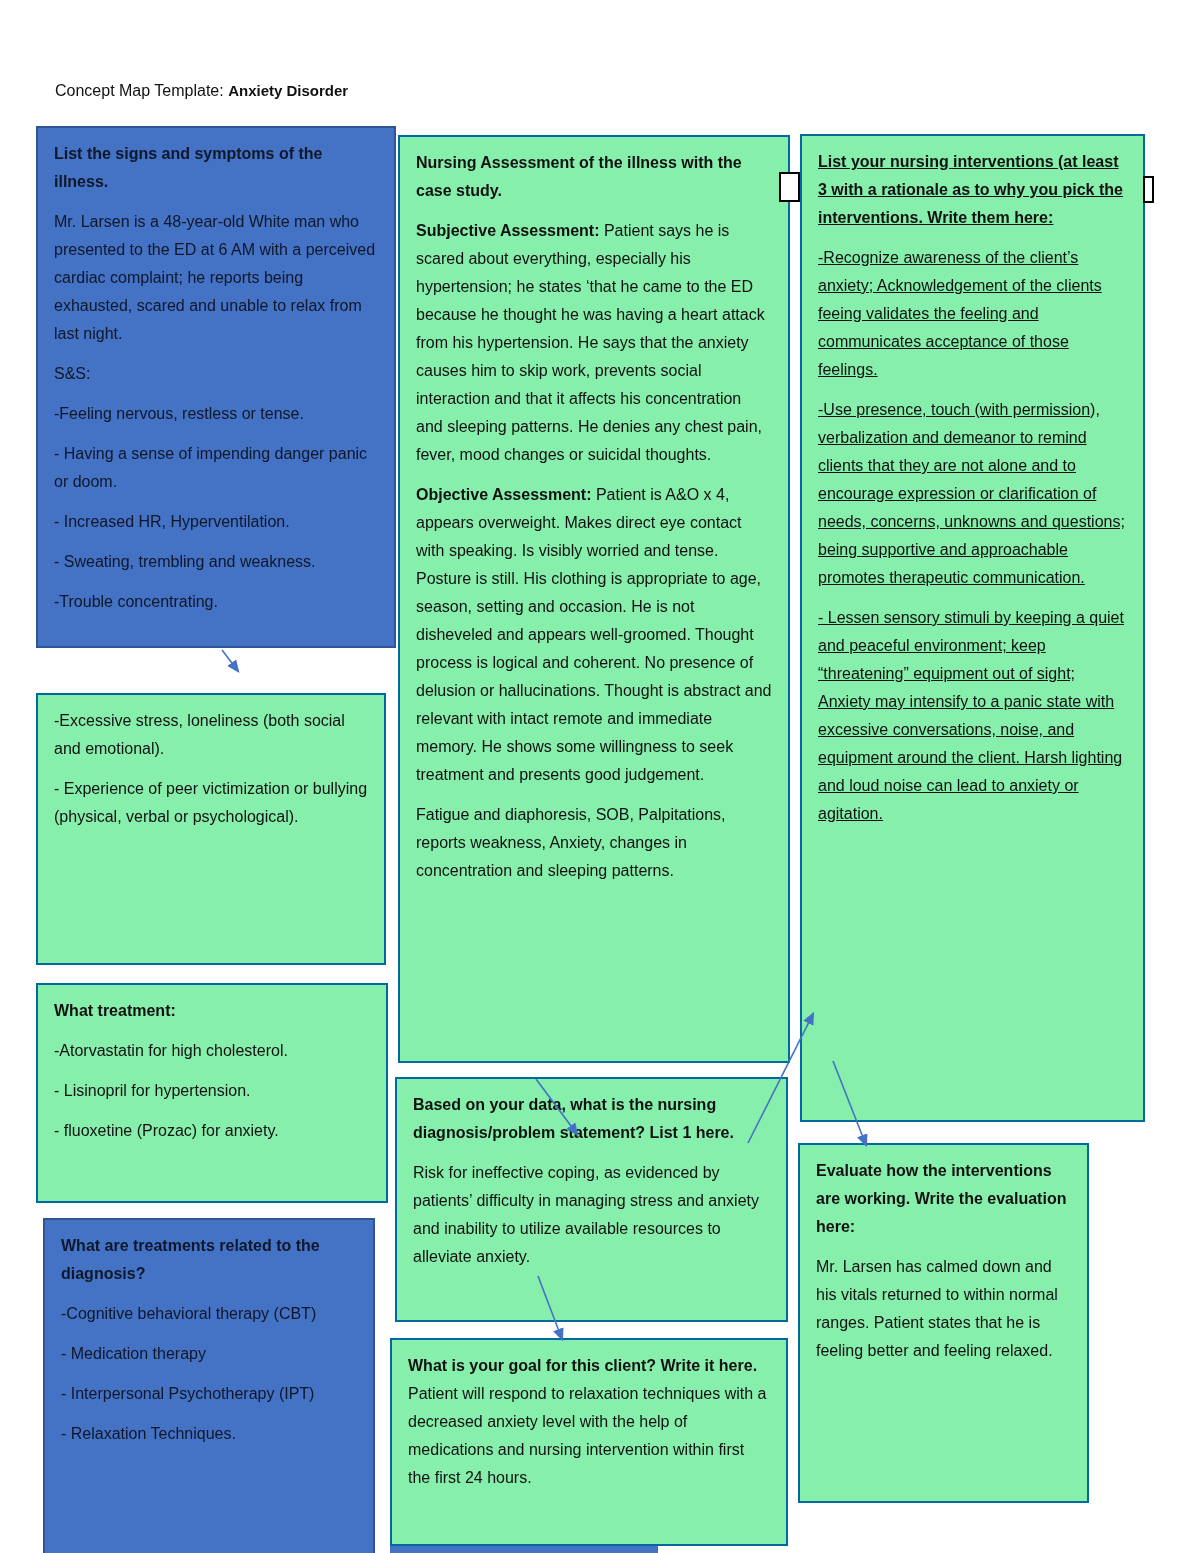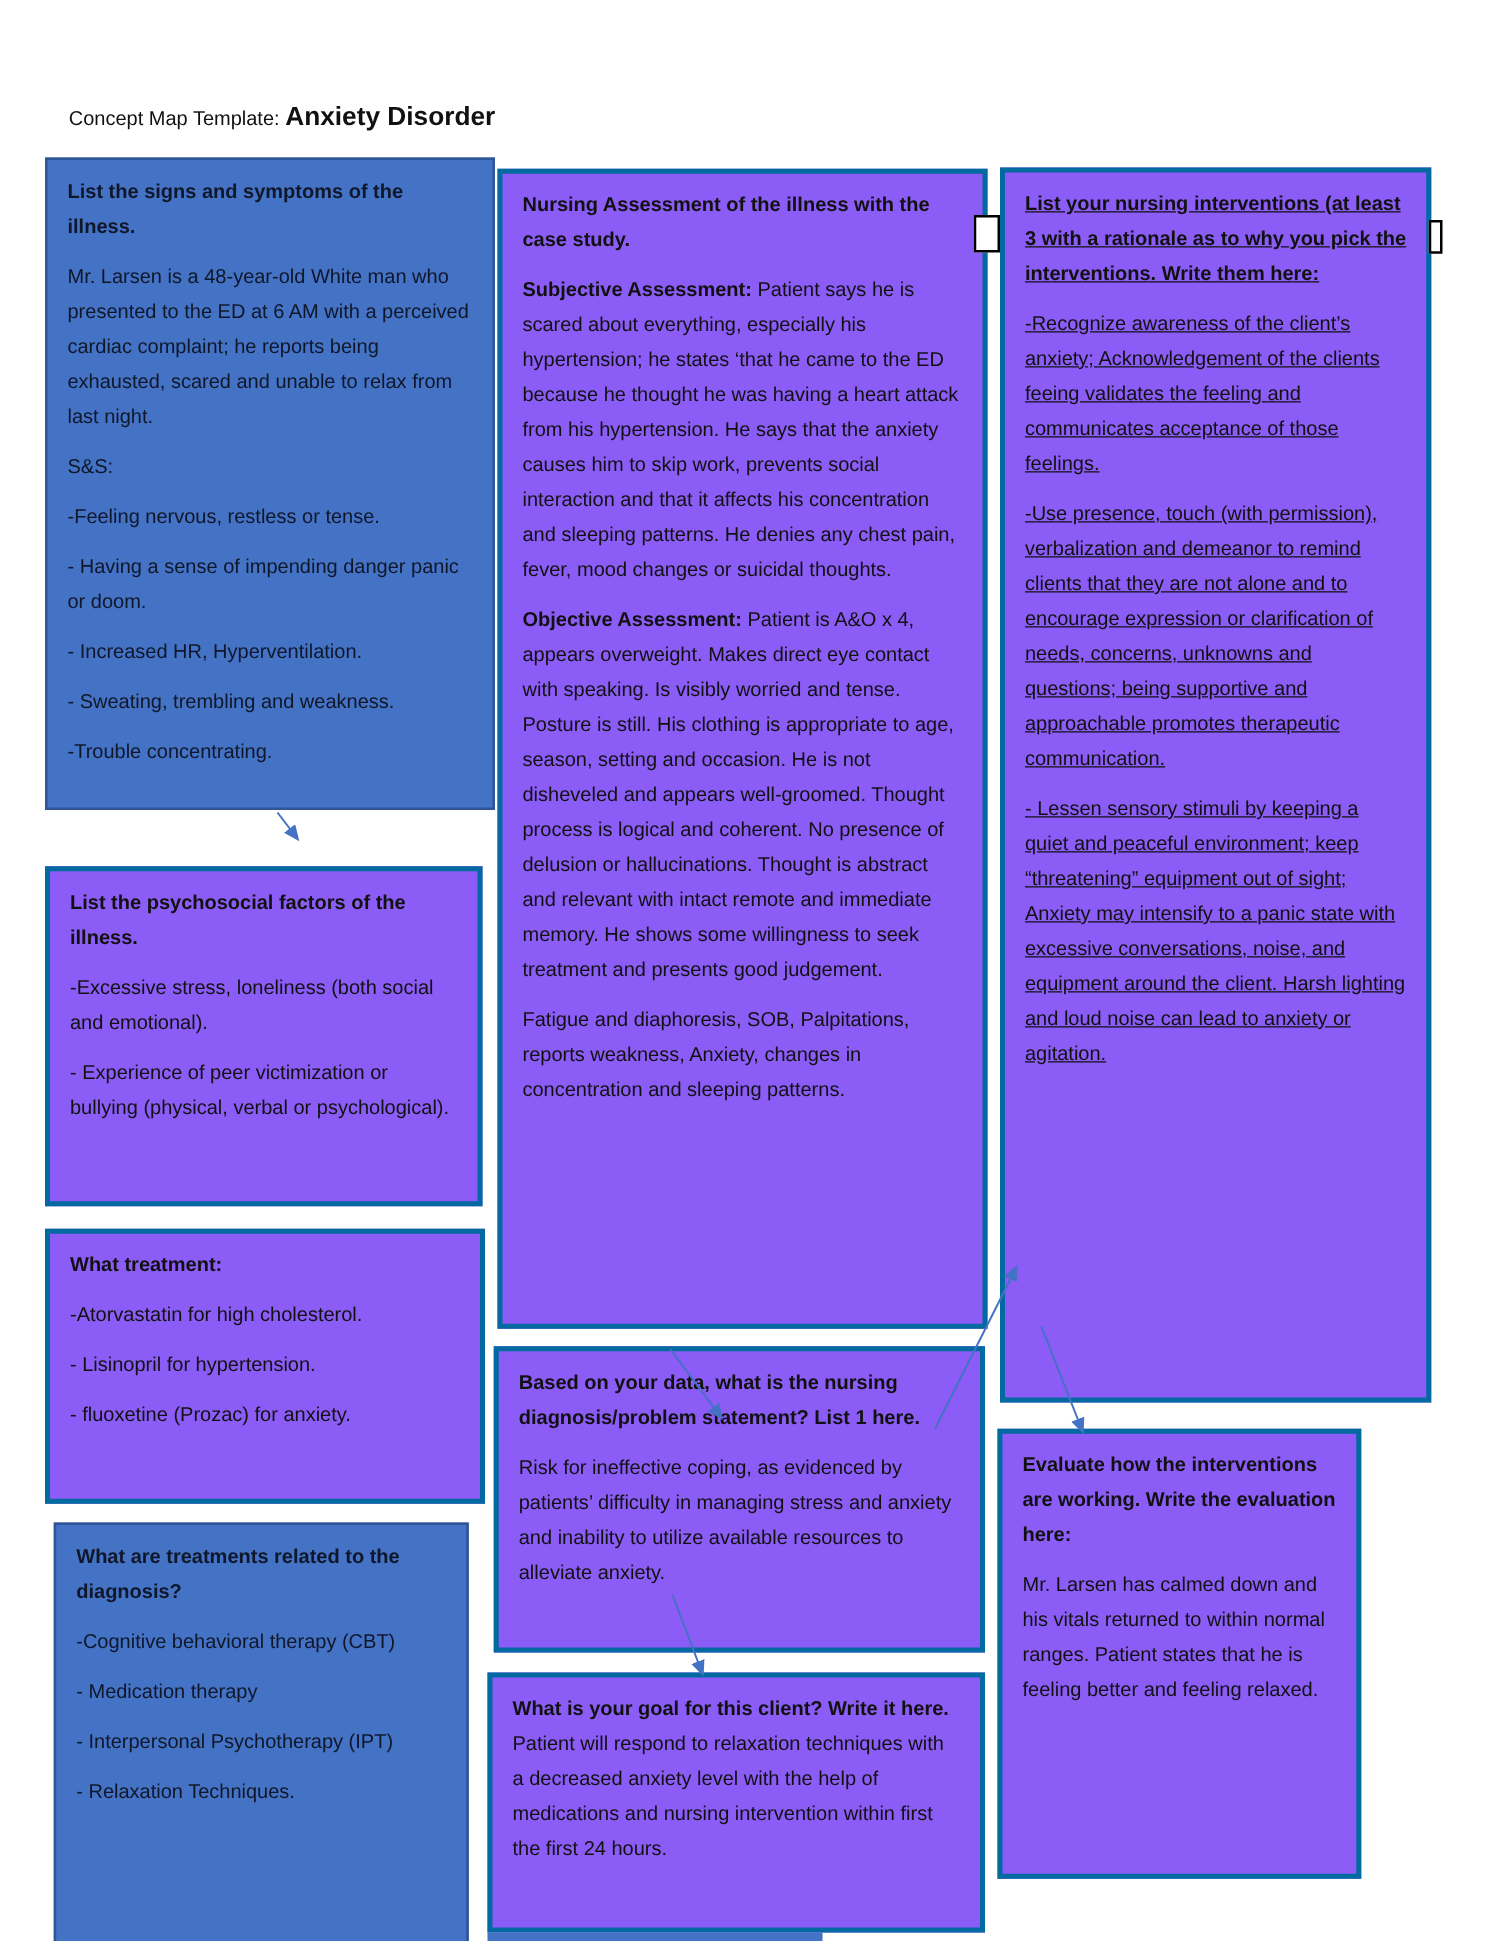--- a/index.html
+++ b/index.html
@@ -1,25 +1,25 @@
 <!DOCTYPE html>
 <html><head>
 <meta charset="utf-8">
 <style>
   html,body{margin:0;padding:0;background:#fff;}
   #canvas{
     position:relative;width:1200px;height:1553px;background:#ffffff;
     font-family:"Liberation Sans", sans-serif;color:#111;overflow:hidden;
   }
   #title{position:absolute;left:55px;top:82px;font-size:16px;white-space:nowrap;}
-  #title .t-main{font-size:21px;font-weight:bold;}
+  #title .t-main{font-size:15px;font-weight:bold;}
   .box{position:absolute;box-sizing:border-box;padding:12px 16px;font-size:16px;line-height:28px;overflow:hidden;z-index:1;}
   .box p{margin:0 0 12px 0;}
   .heading{font-weight:bold;}
-  .white-box{background:#8b5cf6;border:4px solid #0369a1;}
+  .white-box{background:#86efac;border:2px solid #0369a1;}
   .blue-box{background:#4472C4;border:2px solid #2F5597;color:#0f172a;}
   
   #box-signs        {left:36px;  top:126px;  width:360px; height:522px;}
   #box-assessment   {left:398px; top:135px;  width:392px; height:928px;}
   #box-interventions{left:800px; top:134px;  width:345px; height:988px;text-decoration:underline;}
   #box-psychosocial {left:36px;  top:693px;  width:350px; height:272px;}
   #box-drugs        {left:36px;  top:983px;  width:352px; height:220px;}
   #box-treatments   {left:43px;  top:1218px; width:332px; height:340px;}
   #box-diagnosis    {left:395px; top:1077px; width:393px; height:245px;}
   #box-goal         {left:390px; top:1338px; width:398px; height:208px;}
@@ -67,21 +67,20 @@
   </div>
 
   <div id="box-interventions" class="box white-box">
     <p class="heading">List your nursing interventions (at least 3 with a rationale as to why you pick the interventions. Write them here:</p>
     <p>-Recognize awareness of the client’s anxiety; Acknowledgement of the clients feeing validates the feeling and communicates acceptance of those feelings.</p>
     <p>-Use presence, touch (with permission), verbalization and demeanor to remind clients that they are not alone and to encourage expression or clarification of needs, concerns, unknowns and questions; being supportive and approachable promotes therapeutic communication.</p>
     <p>- Lessen sensory stimuli by keeping a quiet and peaceful environment; keep “threatening” equipment out of sight; Anxiety may intensify to a panic state with excessive conversations, noise, and equipment around the client. Harsh lighting and loud noise can lead to anxiety or agitation.</p>
   </div>
 
   <div id="box-psychosocial" class="box white-box">
-    <p class="heading">List the psychosocial factors of the illness.</p>
     <p>-Excessive stress, loneliness (both social and emotional).</p>
     <p>- Experience of peer victimization or bullying (physical, verbal or psychological).</p>
   </div>
 
   <div id="box-drugs" class="box white-box">
     <p class="heading">What treatment:</p>
     <p>-Atorvastatin for high cholesterol.</p>
     <p>- Lisinopril for hypertension.</p>
     <p>- fluoxetine (Prozac) for anxiety.</p>
   </div>

